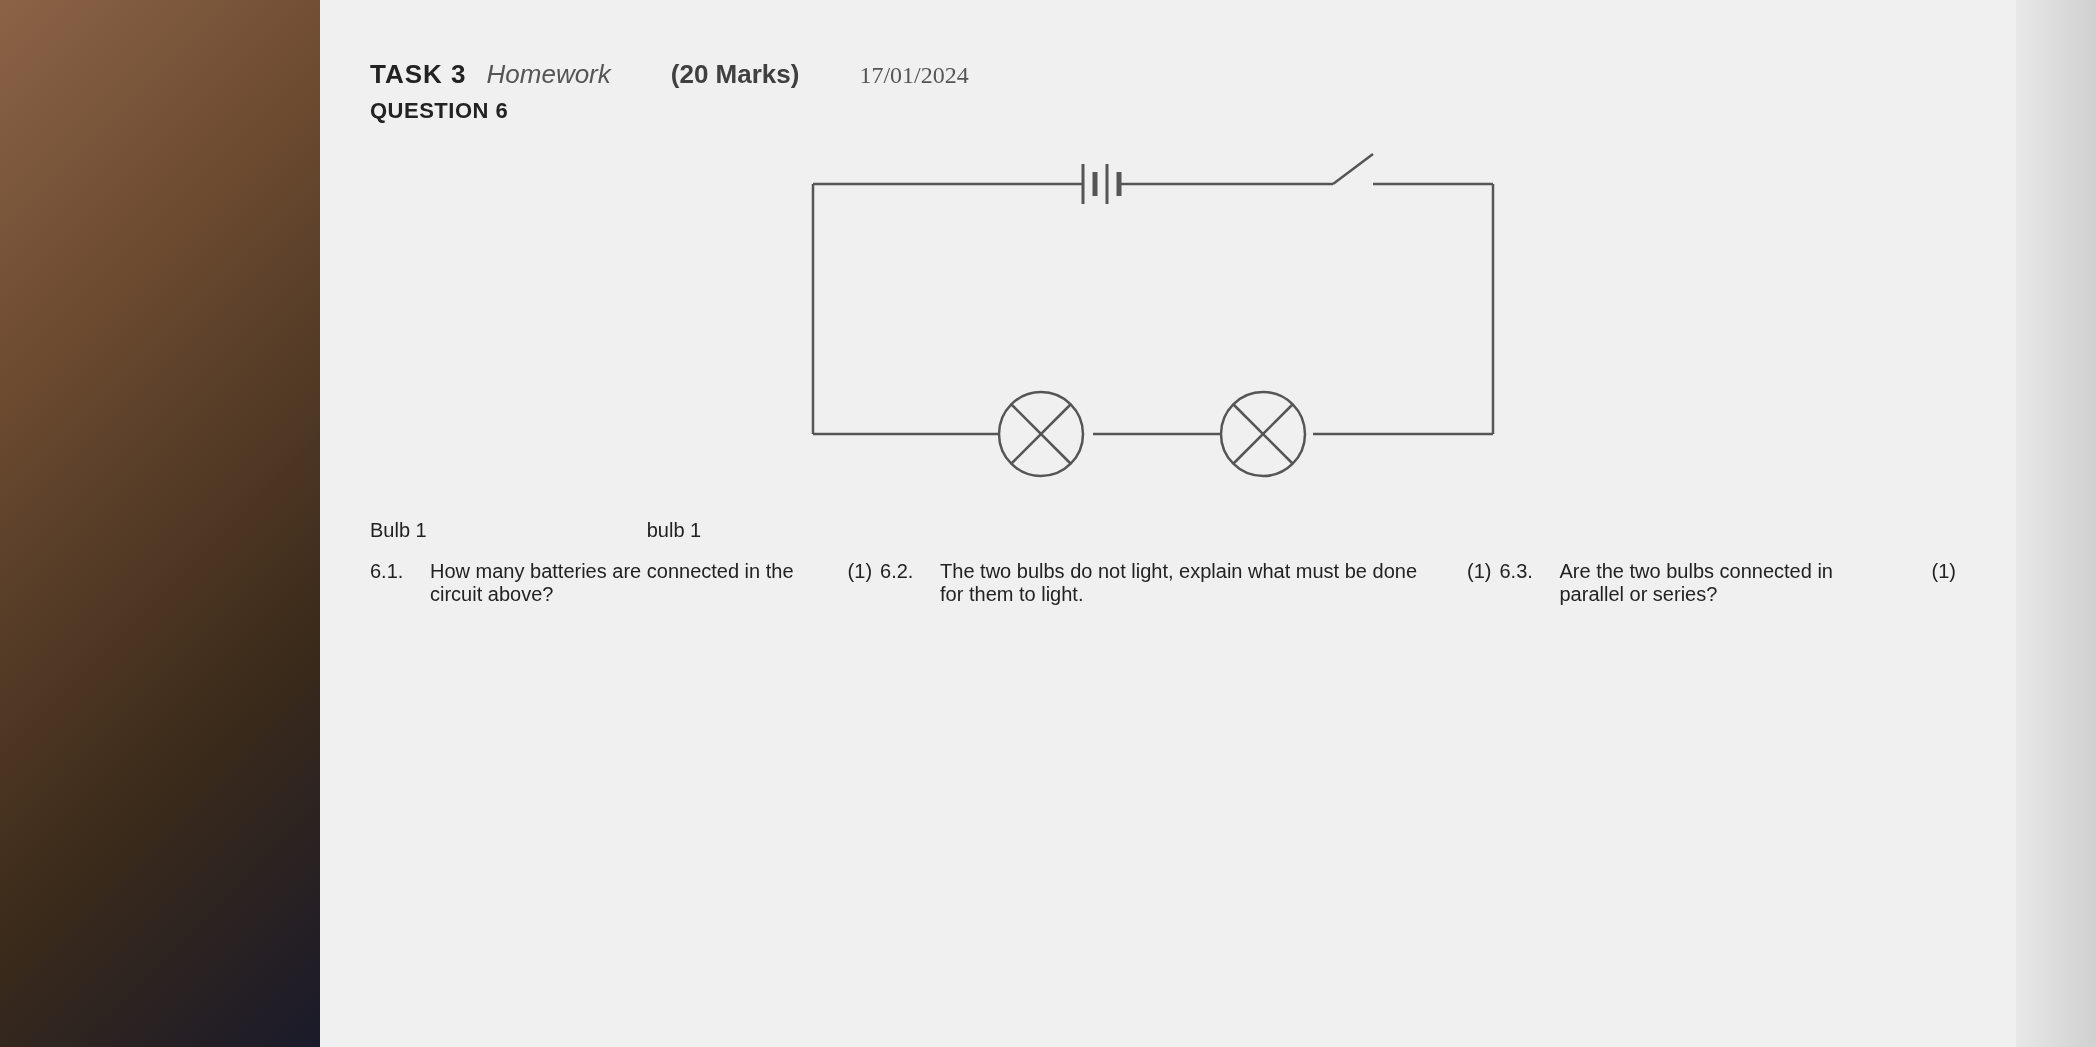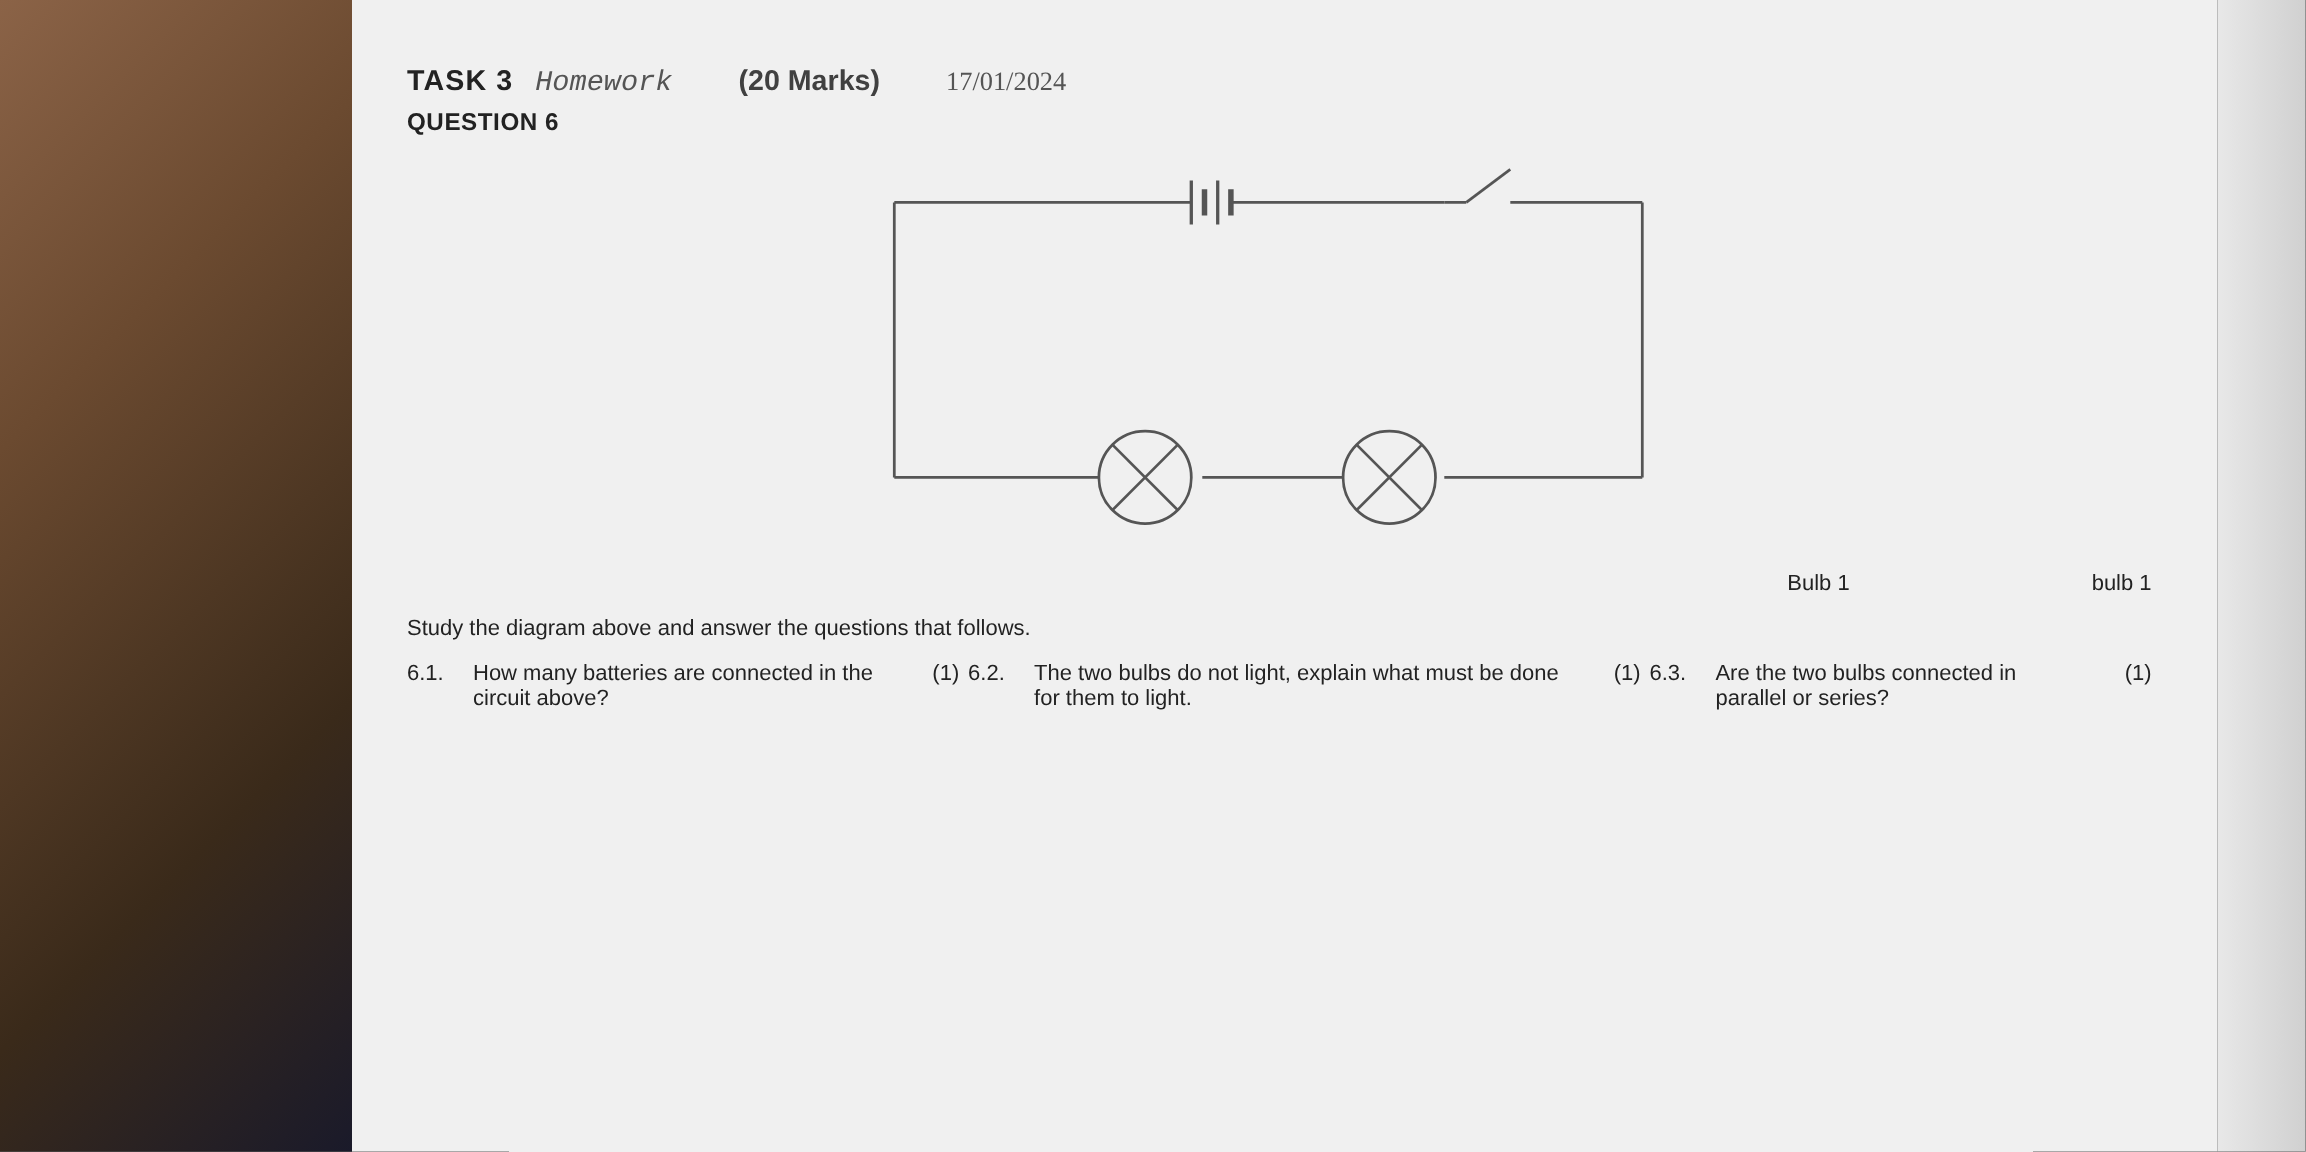--- a/index.html
+++ b/index.html
@@ -38,21 +38,21 @@
     .task-label {
       font-weight: bold;
       font-size: 26px;
       color: #222;
       letter-spacing: 1px;
     }
 
     .handwritten-title {
       font-size: 26px;
       color: #555;
-      font-family: Liberation Mono, monospace;
+      font-family: Liberation Sans, sans-serif;
       font-style: italic;
     }
 
     .marks-label {
       font-size: 26px;
       font-weight: bold;
       color: #404040;
       margin-left: 40px;
     }
 
@@ -77,21 +77,21 @@
       margin-bottom: 15px;
     }
 
     .circuit-svg {
       width: 860px;
       height: 380px;
     }
 
     .bulb-labels {
       display: flex;
-      justify-content: flex-end;
+      justify-content: flex-start;
       gap: 220px;
       margin-bottom: 18px;
       font-size: 20px;
       color: #222;
     }
 
     .study-text {
       font-size: 20px;
       color: #222;
       margin-bottom: 18px;
@@ -185,21 +185,20 @@
 
       <line x1="80" y1="310" x2="80" y2="60" stroke="#555" stroke-width="2.5"></line>
     </svg>
   </div>
 
   <div class="bulb-labels">
     <span>Bulb 1</span>
     <span>bulb 1</span>
   </div>
 
-  <div class="study-text">Study the diagram above and answer the questions that follows.</div>
 
   <div class="questions">
   <div class="question-row">
       <span class="q-num">6.1.</span>
       <span class="q-text">How many batteries are connected in the circuit above?</span>
       <span class="q-marks">(1)</span>
     </div>
       <div class="question-row">
       <span class="q-num">6.2.</span>
       <span class="q-text">The two bulbs do not light, explain what must be done for them to light.</span>

